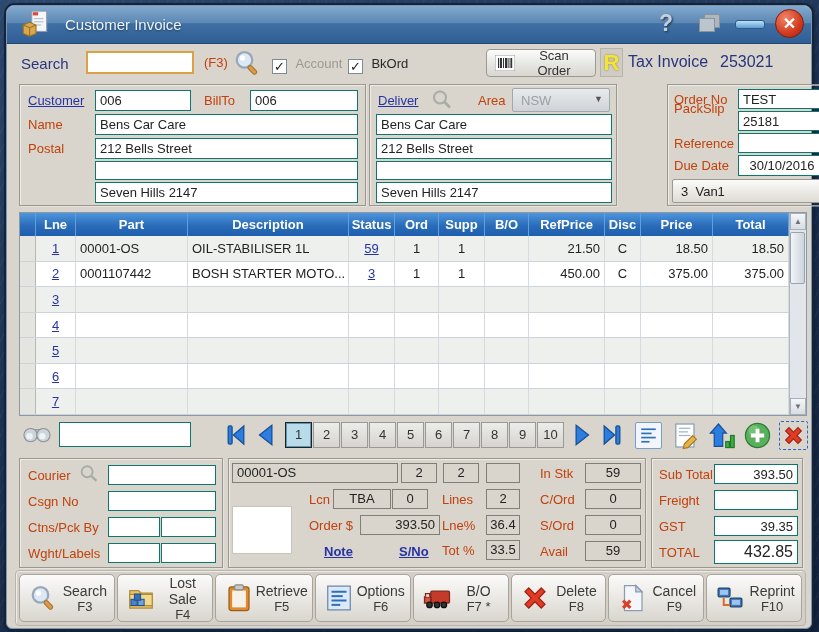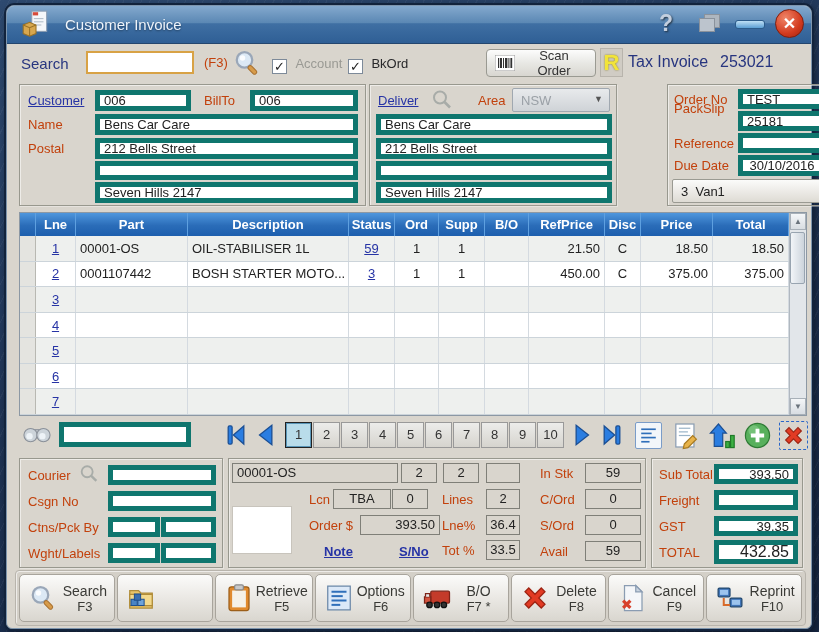--- a/index.html
+++ b/index.html
@@ -20,21 +20,21 @@
     position:absolute; left:0; top:0; right:0; height:38px;
     background:linear-gradient(#84a9ce 0%, #5b88b4 45%, #3f6fa3 48%, #2f5f95 100%);
     border-radius:7px 7px 0 0; border-bottom:1px solid #24466e;
   }
   .title-text { position:absolute; left:58px; top:10px; color:#eef4fb; font-size:15px; text-shadow:0 1px 2px rgba(0,0,0,.4); }
   .content { position:absolute; left:1px; top:38px; width:802px; height:584px; }
   .lbl { font-size:13px; color:#c2410c; }
   .navy { color:#27357f; }
   .link { font-size:13px; color:#2633a5; text-decoration:underline; cursor:pointer; }
   .inp {
-    background:#fff; border:5px solid #0f766e; height:21px; font-size:13px;
+    background:#fff; border:1px solid #0f766e; height:21px; font-size:13px;
     padding:0 4px; font-family:"Liberation Sans",sans-serif; color:#222;
   }
   .ro {
     background:transparent; border:1px solid #7f7f78; height:20px; font-size:13px;
     text-align:center; color:#222; line-height:18px;
   }
   .grp {
     position:absolute; border:1px solid #98988e;
     box-shadow: inset 1px 1px 0 rgba(255,255,255,.55), 1px 1px 0 rgba(255,255,255,.35);
   }
@@ -522,20 +522,24 @@
             <svg viewBox="0 0 24 24" width="30" height="30">
               <path d="M3 6 h7 l2 2 h9 v12 H3z" fill="#e8c46a" stroke="#b08c3a"></path>
               <path d="M3 9 h18 v9 H3z" fill="#f3d98c" stroke="#b08c3a"></path>
               <g stroke="#1d4f8f" stroke-width=".8">
                 <rect x="4" y="13" width="5" height="5" fill="#4a84c4"></rect>
                 <rect x="9.5" y="13" width="5" height="5" fill="#6fa3d8"></rect>
                 <rect x="6.7" y="8.8" width="5" height="5" fill="#3a6fb0"></rect>
               </g>
             </svg>
           </span>
+          <span class="ttxt">
+            <span class="tlabel">Lost Sale</span>
+            <span class="tkey">F4</span>
+          </span>
         </button>
         <button class="tbtn">
           <span class="ticon">
             <svg viewBox="0 0 24 24" width="30" height="30">
               <rect x="4" y="3" width="16" height="19" rx="2" fill="#e08a2e" stroke="#9c5f1a"></rect>
               <rect x="6.5" y="6" width="11" height="13.5" fill="#f5f1e8"></rect>
               <rect x="8.5" y="1.5" width="7" height="4" rx="1.2" fill="#c8c8c8" stroke="#888"></rect>
             </svg>
           </span>
           <span class="ttxt">

